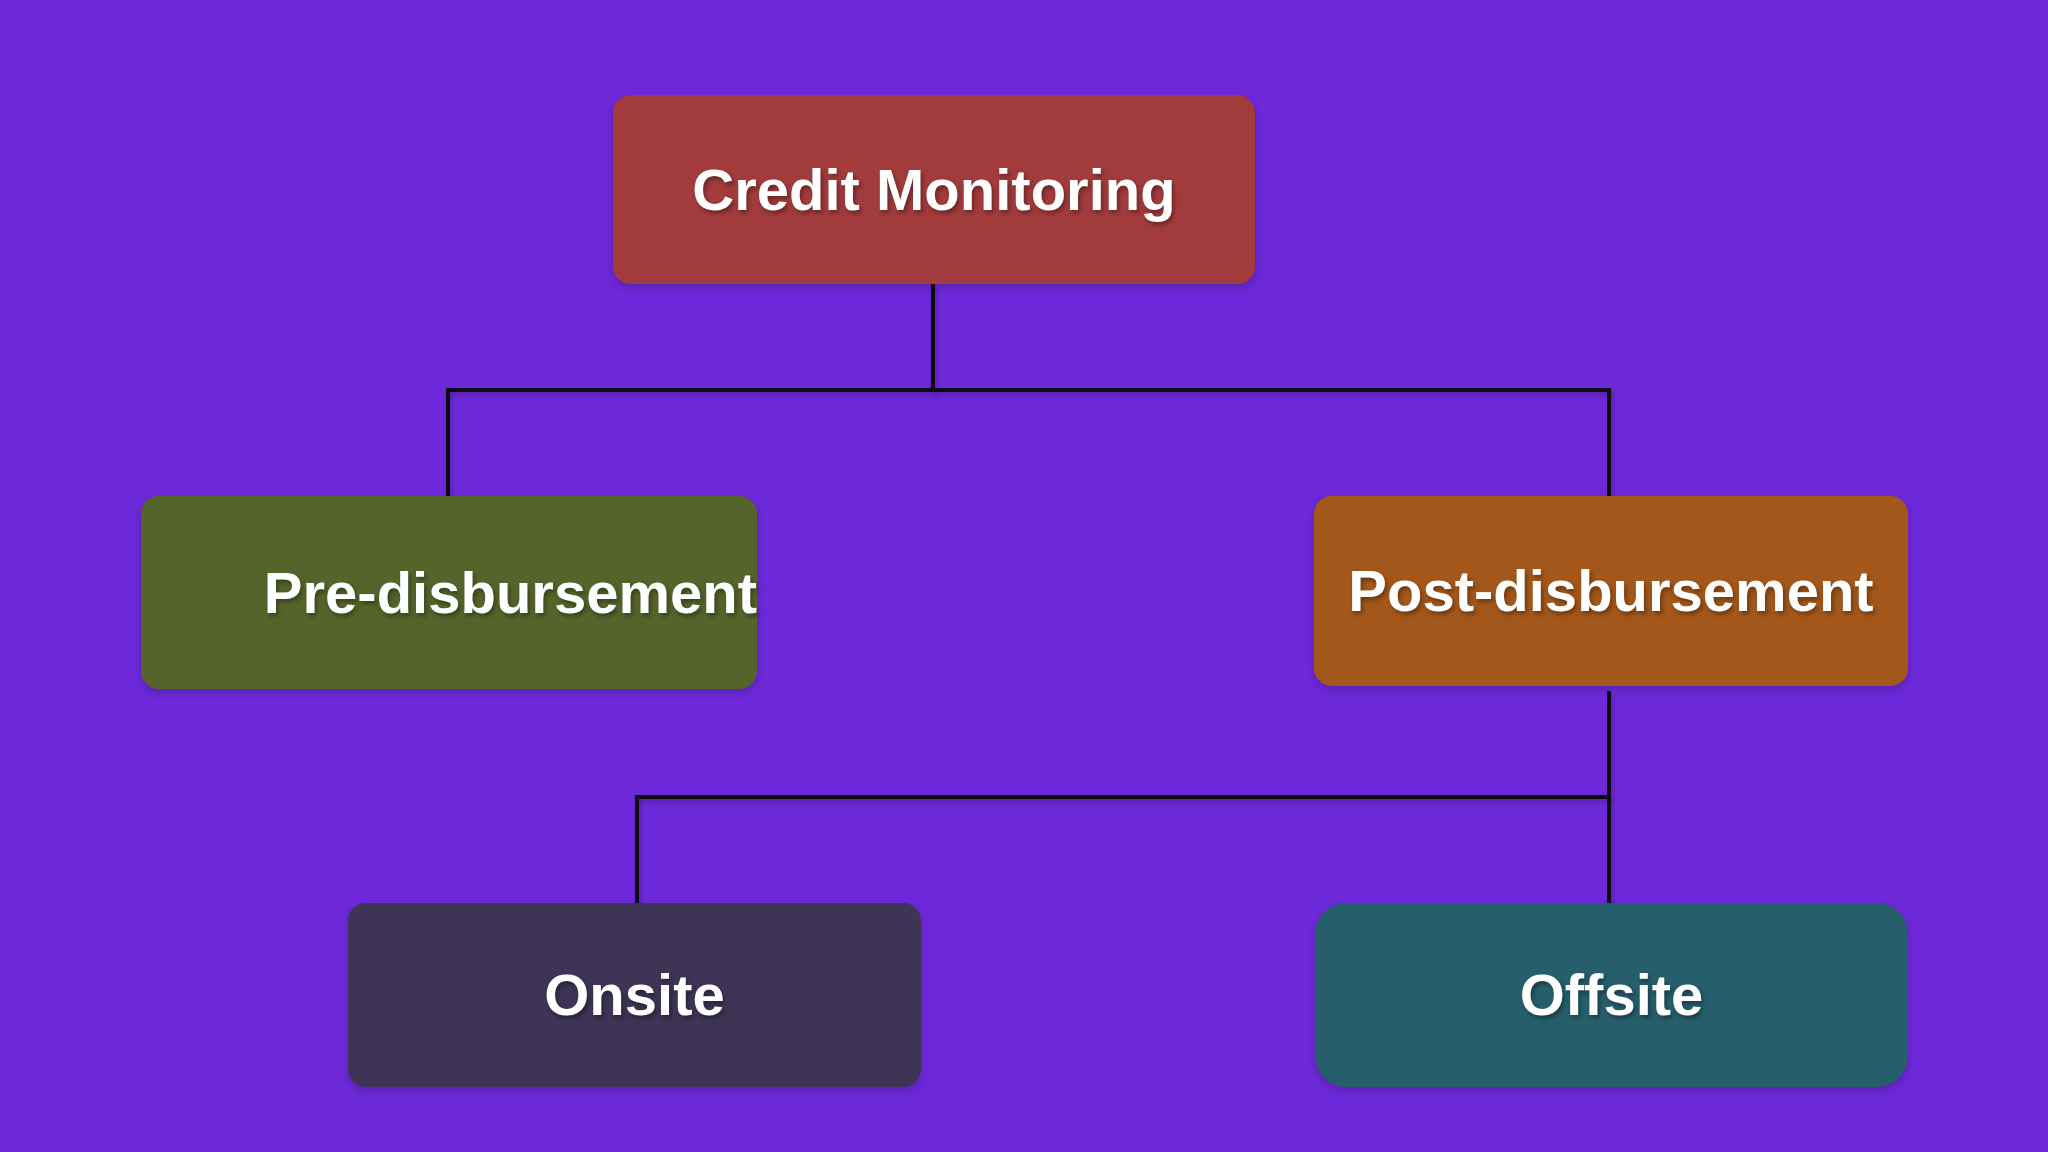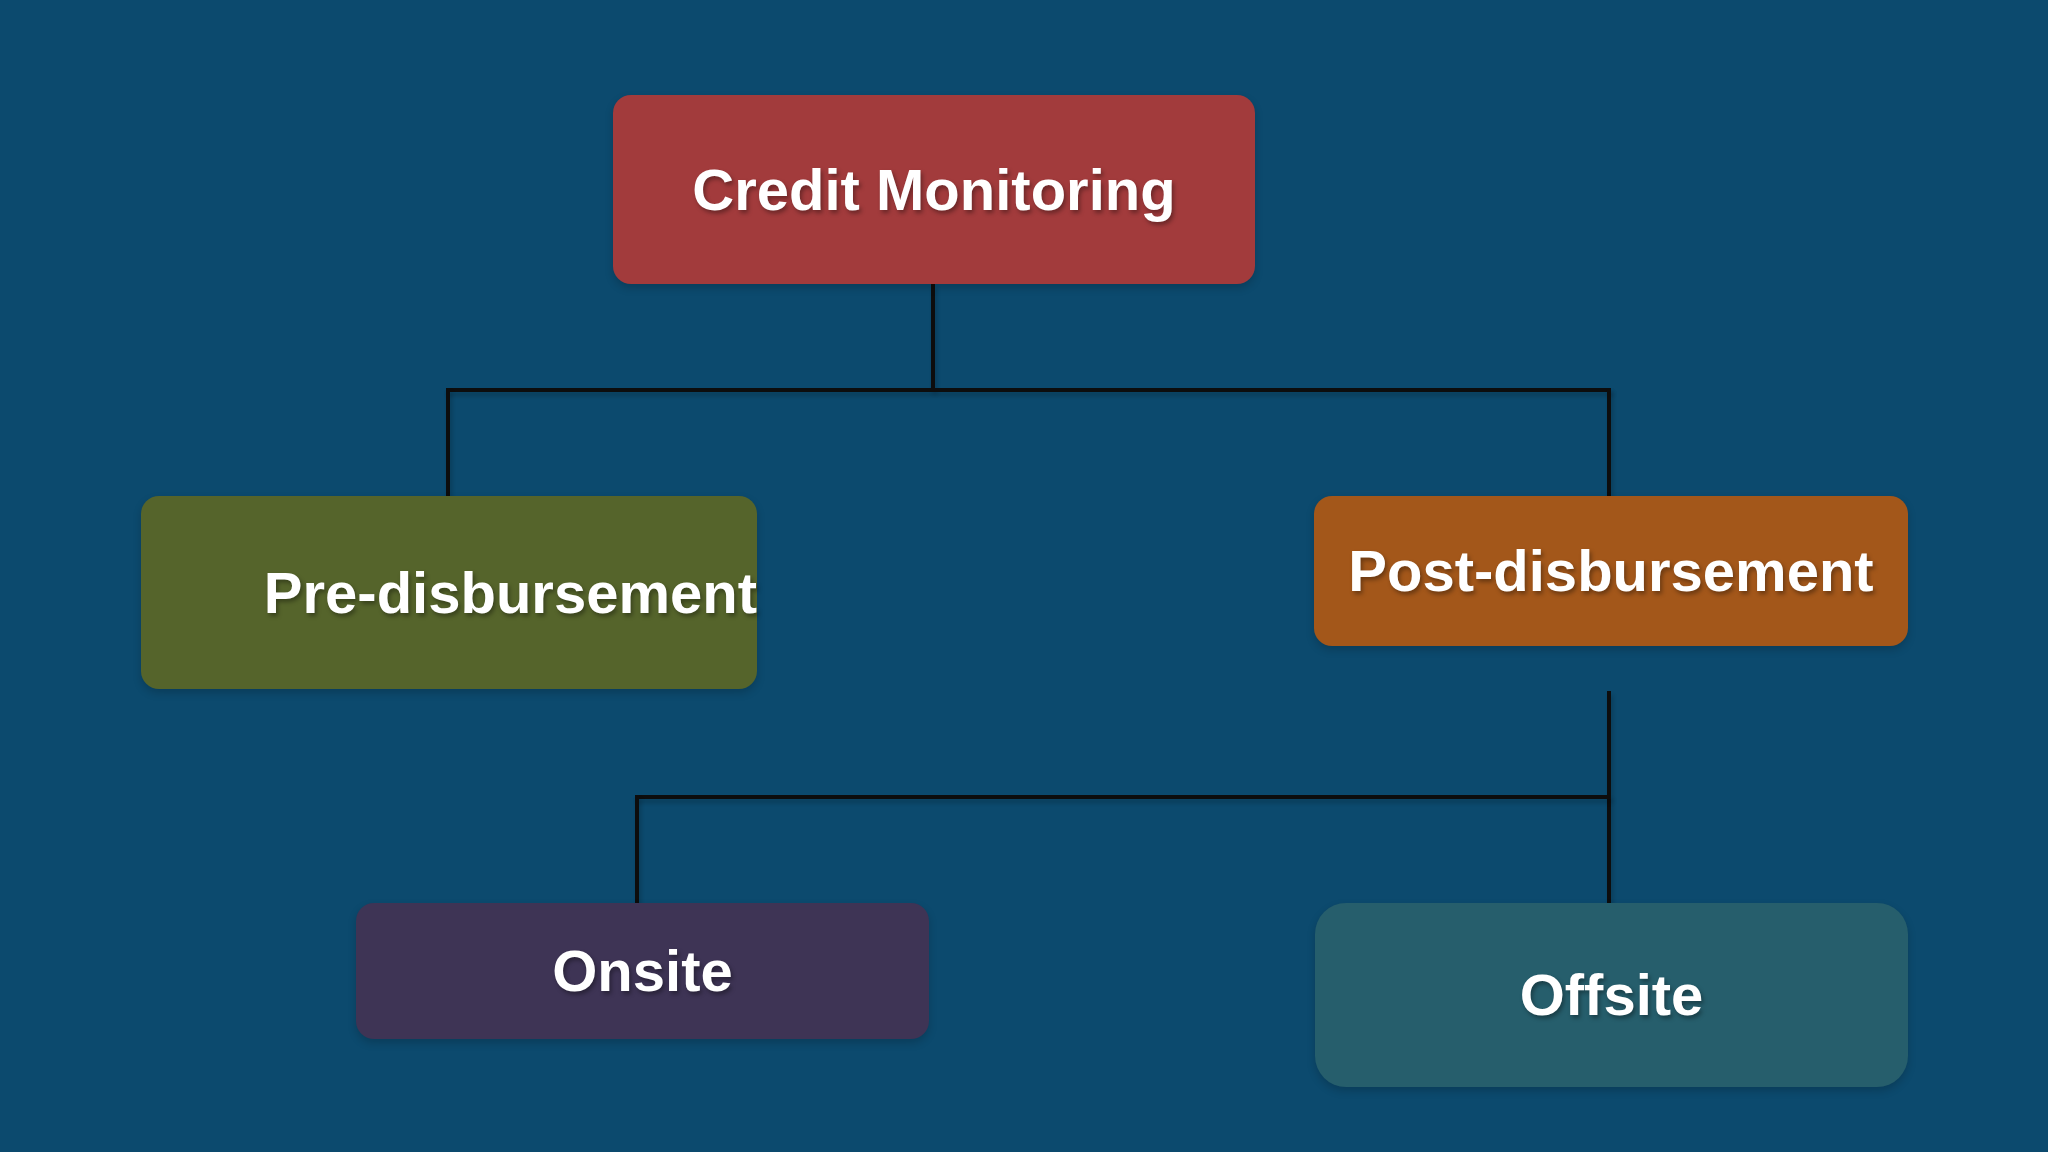--- a/index.html
+++ b/index.html
@@ -5,21 +5,21 @@
   html, body {
     margin: 0;
     padding: 0;
     background: #ffffff;
     font-family: "Liberation Sans", sans-serif;
   }
   .stage {
     position: relative;
     width: 2048px;
     height: 1152px;
-    background: #0c4a6e;
+    background: #6d28d9;
     overflow: hidden;
   }
   
   .line {
     position: absolute;
     background: #0d0d0d;
     box-shadow: 2px 4px 4px rgba(0,0,0,0.20);
   }
   #l-root-stem   { left: 931px;  top: 284px; width: 4px;    height: 106px; }
   #l-h1          { left: 446px;  top: 388px; width: 1165px; height: 4px;  }
@@ -40,22 +40,22 @@
   .node-label {
     color: #ffffff;
     font-weight: 700;
     font-size: 58px;
     line-height: 1;
     white-space: nowrap;
     text-shadow: 2px 3px 4px rgba(0,0,0,0.35);
   }
   .node-root    { left: 613px;  top: 95px;  width: 642px; height: 189px; }
   .node-pre     { left: 141px;  top: 496px; width: 616px; height: 193px; justify-content: flex-end; }
-  .node-post    { left: 1314px; top: 496px; width: 594px; height: 150px; justify-content: center; }
-  .node-onsite  { left: 356px;  top: 903px; width: 573px; height: 136px; }
+  .node-post    { left: 1314px; top: 496px; width: 594px; height: 190px; justify-content: center; }
+  .node-onsite  { left: 348px;  top: 903px; width: 573px; height: 184px; }
   .node-offsite { left: 1315px; top: 903px; width: 593px; height: 184px; }
 </style>
 </head>
 <body>
 
 <div class="stage">
 
   <div class="line" id="l-root-stem"></div>
   <div class="line" id="l-h1"></div>
   <div class="line" id="l-drop-pre"></div>

